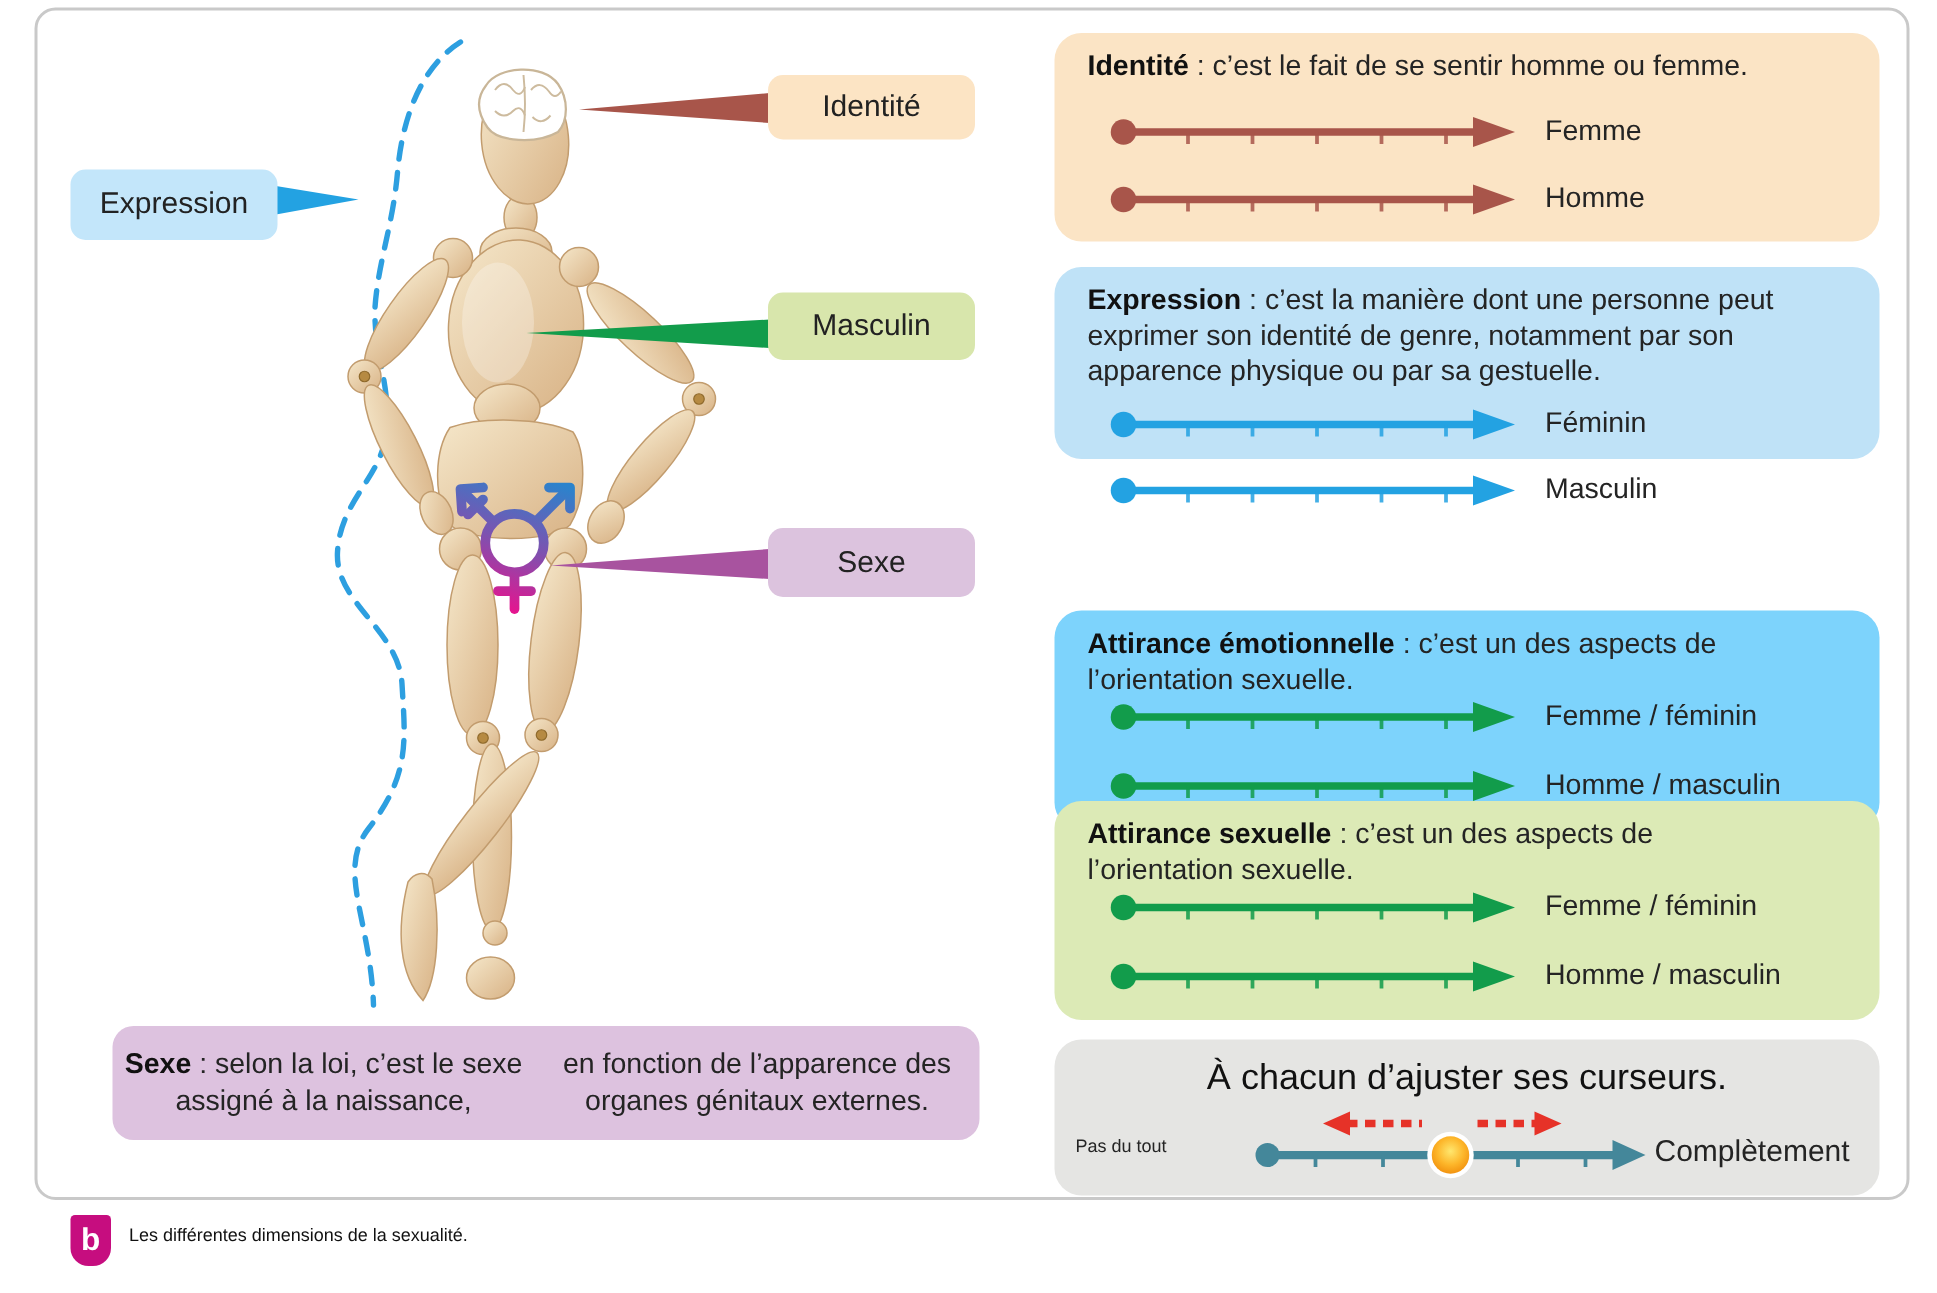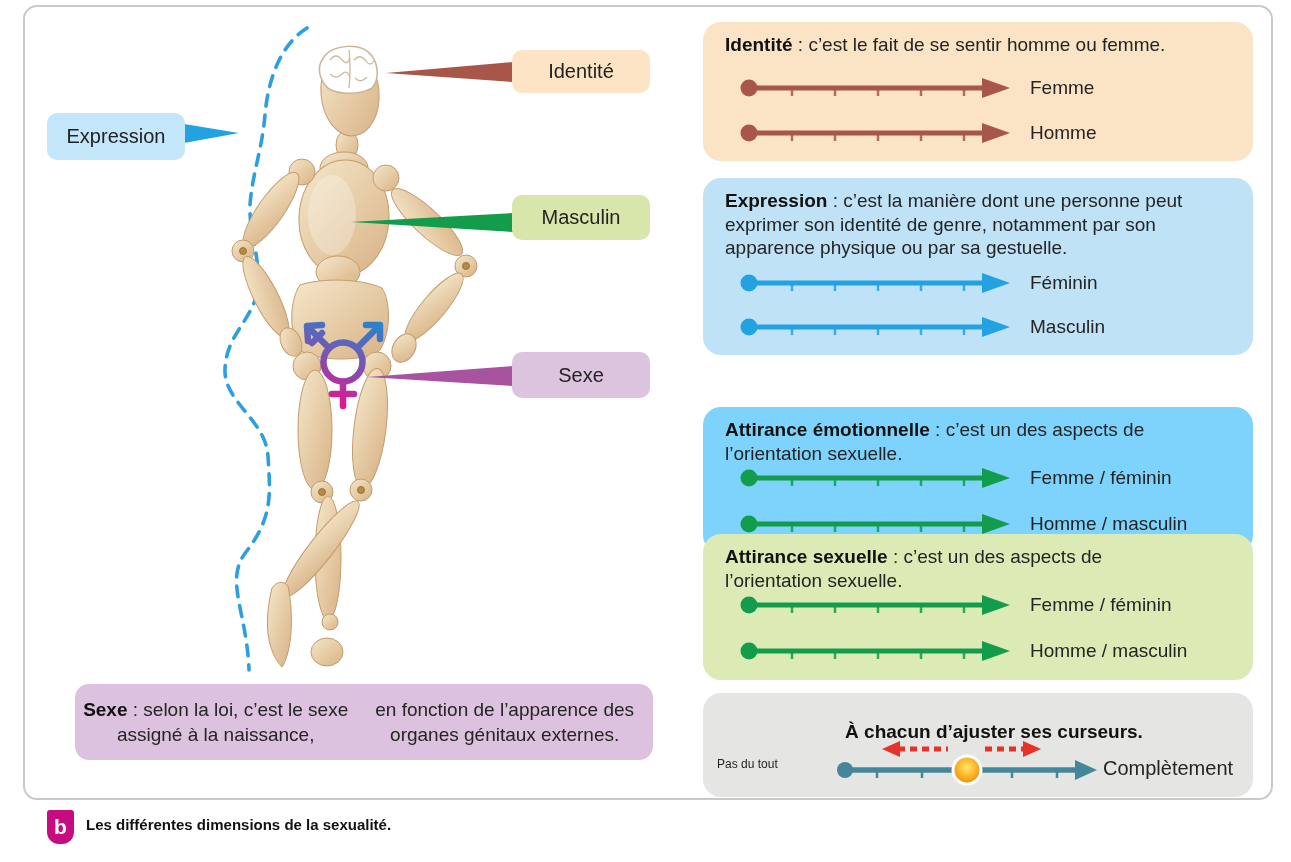--- a/index.html
+++ b/index.html
@@ -24,45 +24,45 @@
              border-radius:14px;display:flex;align-items:center;
              justify-content:center;font-size:19px;color:#242424;line-height:25px;text-align:center;}
   #sexe-note b{color:#111;}
 
   
   .panel{position:absolute;left:703px;width:550px;border-radius:18px;box-sizing:border-box;}
   .panel .box-title{position:absolute;left:22px;top:11px;margin:0;font-size:19px;
                     line-height:23.5px;color:#242424;width:506px;}
   .panel .box-title b{color:#111;}
   #panel-0{top:22px;height:139px;background:#fbe4c5;}
-  #panel-1{top:178px;height:177px;background:#bfe2f7;}
+  #panel-1{top:178px;height:128px;background:#bfe2f7;}
   #panel-2{top:371px;height:146px;background:#7dd3fc;margin-top:36px;}
   #panel-3{top:534px;height:146px;background:#dceab6;}
   #panel-2 .box-title,#panel-3 .box-title{width:440px;}
   #panel-0{color:#a8554a;} #panel-1{color:#23a2e2;}
   #panel-2,#panel-3{color:#129c4b;}
   .arrow-row{position:absolute;left:36px;display:flex;align-items:center;height:26px;}
   .arrow-row svg.scale{width:278px;height:26px;display:block;}
   .arrow-label{margin-left:13px;font-size:19px;color:#242424;white-space:nowrap;}
 
   
   #panel-adjust{position:absolute;left:703px;top:693px;width:550px;height:104px;
                 background:#e5e5e3;border-radius:18px;}
   #adjust-title{position:absolute;left:0;top:12px;width:100%;text-align:center;
-                font-weight:bold;font-size:19px;color:#111;margin:16px;}
+                font-weight:normal;font-size:24px;color:#111;margin:0;}
   #adjust-left{position:absolute;left:14px;top:64px;font-size:12px;color:#242424;}
   #adjust-right{position:absolute;left:400px;top:64px;font-size:20px;color:#242424;}
   #slider-svg{position:absolute;left:130px;top:40px;width:266px;height:56px;}
 
   
   #caption{position:absolute;left:47px;top:810px;display:flex;align-items:flex-start;}
   #caption-badge{width:27px;height:34px;background:#c60d7f;color:#fff;font-weight:bold;
                  font-size:21px;display:flex;align-items:center;justify-content:center;
                  border-radius:3px 3px 12px 12px;}
-  #caption-text{margin:6px 0 0 12px;font-weight:bold;font-size:15px;color:#111;}
+  #caption-text{margin:6px 0 0 12px;font-weight:normal;font-size:12px;color:#111;}
   #defs-holder{position:absolute;width:0;height:0;overflow:hidden;}
 </style>
 </head>
 <body>
 
 <svg id="defs-holder" aria-hidden="true">
   <symbol id="scaleArrow" viewBox="0 0 278 26">
     <line x1="10" y1="13" x2="246" y2="13" stroke="currentColor" stroke-width="5"></line>
     <circle cx="10" cy="13" r="8.5" fill="currentColor"></circle>
     <g stroke="currentColor" stroke-width="2.5" opacity="0.85">

